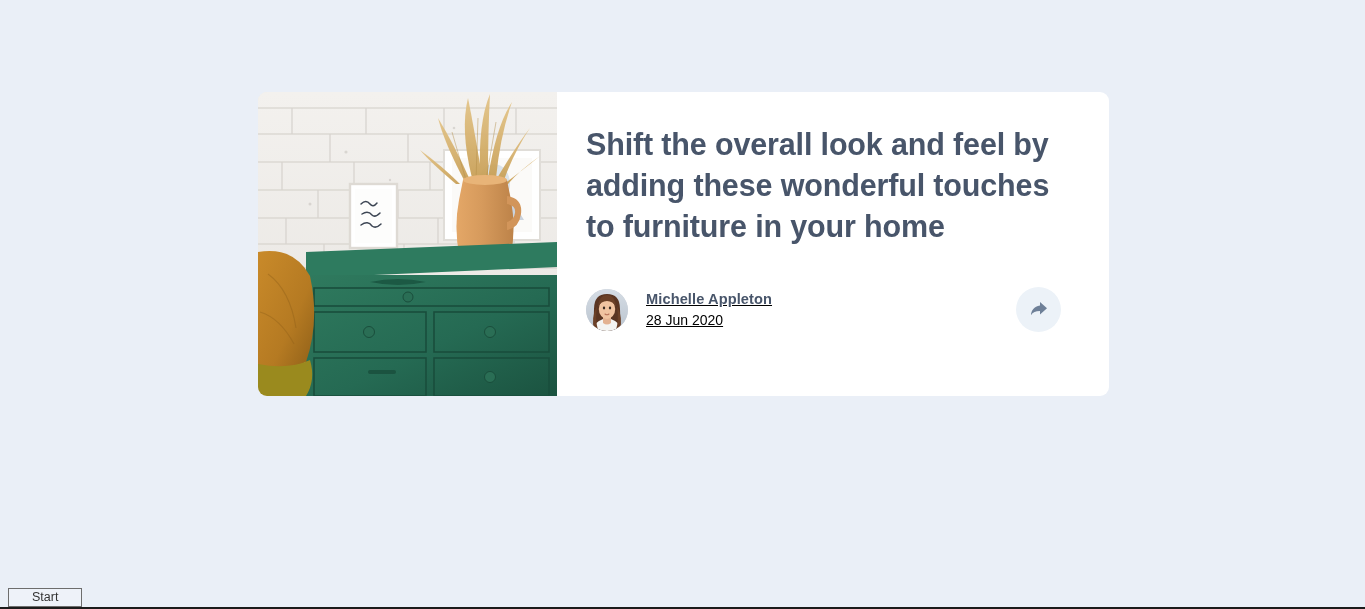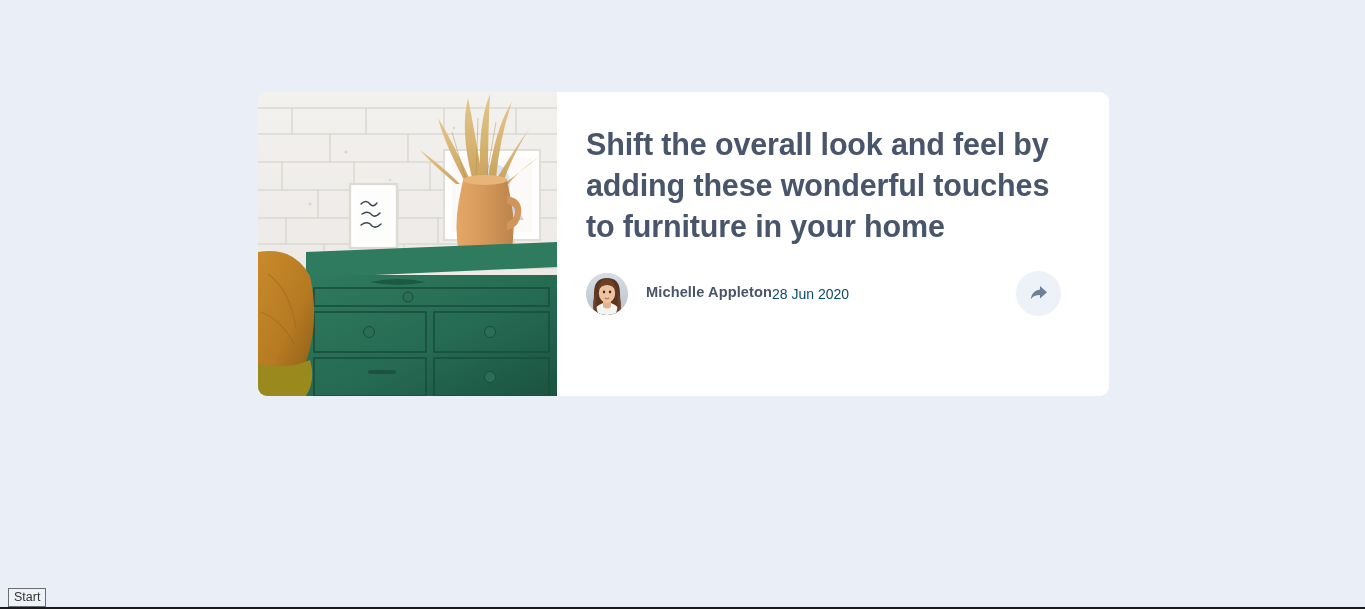--- a/index.html
+++ b/index.html
@@ -48,20 +48,21 @@
     background: #e9e6e1;
   }
   .card-photo svg { display: block; width: 299px; height: 304px; }
 
   
   .card-body {
     flex: 1 1 auto;
     padding: 32px 48px 0 29px;
     display: flex;
     flex-direction: column;
+    gap: 16px;
   }
 
   .card-title {
     color: #48556a;
     font-size: 30.5px;
     line-height: 41px;
     font-weight: bold;
     letter-spacing: -0.15px;
     max-width: 485px;
   }
@@ -87,32 +88,33 @@
     border-radius: 50%;
     overflow: hidden;
     flex: 0 0 42px;
     background: #c9cfd8;
   }
   .avatar svg { display: block; width: 42px; height: 42px; }
 
   .meta-text {
     margin-left: 18px;
     display: flex;
-    flex-direction: row;
+    flex-direction: column;
     justify-content: flex-end;
+    text-decoration: underline;
   }
   .meta-name {
     color: #48556a;
     font-size: 14.6px;
     font-weight: bold;
     line-height: 19px;
     letter-spacing: 0.1px;
   }
   .meta-date {
-    color: #0c4a6e;
+    color: #000000;
     font-size: 14px;
     line-height: 19px;
     margin-top: 2px;
   }
 
   .share-btn {
     margin-left: auto;
     margin-right: 0;
     width: 45px;
     height: 45px;
@@ -152,21 +154,21 @@
     height: 26px;
     background: #eaeff7;
     border-bottom: 2px solid #1b1b1b;
   }
   .start-button {
     position: absolute;
     left: 8px;
     top: 5px;
     height: 19px;
     min-width: 33px;
-    padding: 0 5px;
+    padding: 0 23px;
     background: #eef2f9;
     border: 1px solid #6d6d6d;
     color: #333;
     font-size: 12.5px;
     line-height: 17px;
     font-family: "Liberation Sans", sans-serif;
     text-align: left;
     cursor: pointer;
   }
 </style>

